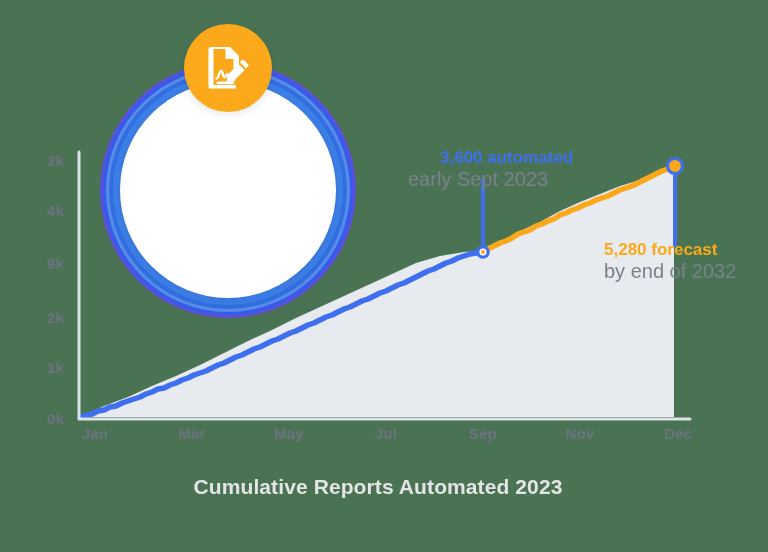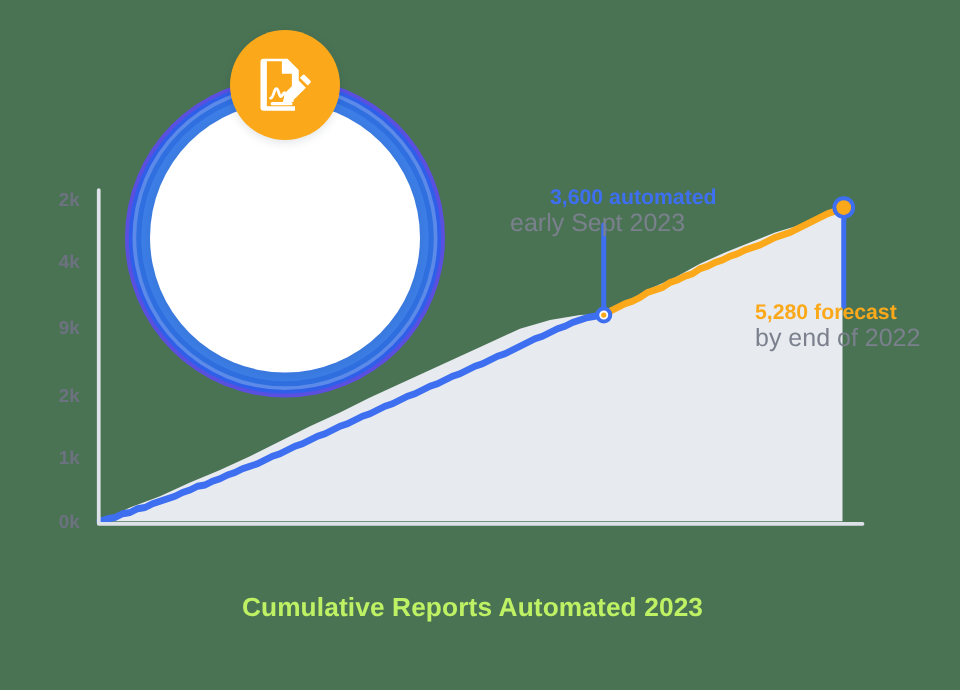--- a/index.html
+++ b/index.html
@@ -70,21 +70,21 @@
 
   
   .chart-title {
     position: absolute;
     left: 0;
     top: 475px;
     width: 756px;
     text-align: center;
     font-size: 21px;
     font-weight: 700;
-    color: #bef264;
+    color: #e5e5e5;
     letter-spacing: .1px;
   }
 
   
   .legend {
     position: absolute;
     left: 404px;
     top: 348px;
     display: flex;
     align-items: center;
@@ -241,30 +241,39 @@
 
   <div class="y-ticks">
     <div class="y-tick" style="top:268px">0k</div>
     <div class="y-tick" style="top:217px">1k</div>
     <div class="y-tick" style="top:167px">2k</div>
     <div class="y-tick" style="top:113px">9k</div>
     <div class="y-tick" style="top:60px">4k</div>
     <div class="y-tick" style="top:10px">2k</div>
   </div>
 
+  <div class="x-ticks">
+    <div class="x-tick" style="left:95px">Jan</div>
+    <div class="x-tick" style="left:192px">Mar</div>
+    <div class="x-tick" style="left:289px">May</div>
+    <div class="x-tick" style="left:386px">Jul</div>
+    <div class="x-tick" style="left:483px">Sep</div>
+    <div class="x-tick" style="left:580px">Nov</div>
+    <div class="x-tick" style="left:678px">Dec</div>
+  </div>
 
 
   <div class="anno" id="anno-sept">
     <div class="lead" style="color: rgb(61, 111, 240); margin-left: 32px;">3,600 automated</div>
     <div class="sub">early Sept 2023</div>
   </div>
 
   <div class="anno" id="anno-forecast">
     <div class="lead" style="color: rgb(251, 169, 26);">5,280 forecast</div>
-    <div class="sub">by end of 2022</div>
+    <div class="sub">by end of 2032</div>
   </div>
 
   <div class="callout">
     <div class="callout-rings">
       <div class="ring ring-r0"></div>
       <div class="ring ring-r1"></div>
       <div class="ring ring-r2"></div>
       <div class="ring ring-r3"></div>
       <div class="ring ring-r4"></div>
       <div class="ring ring-white"></div>

